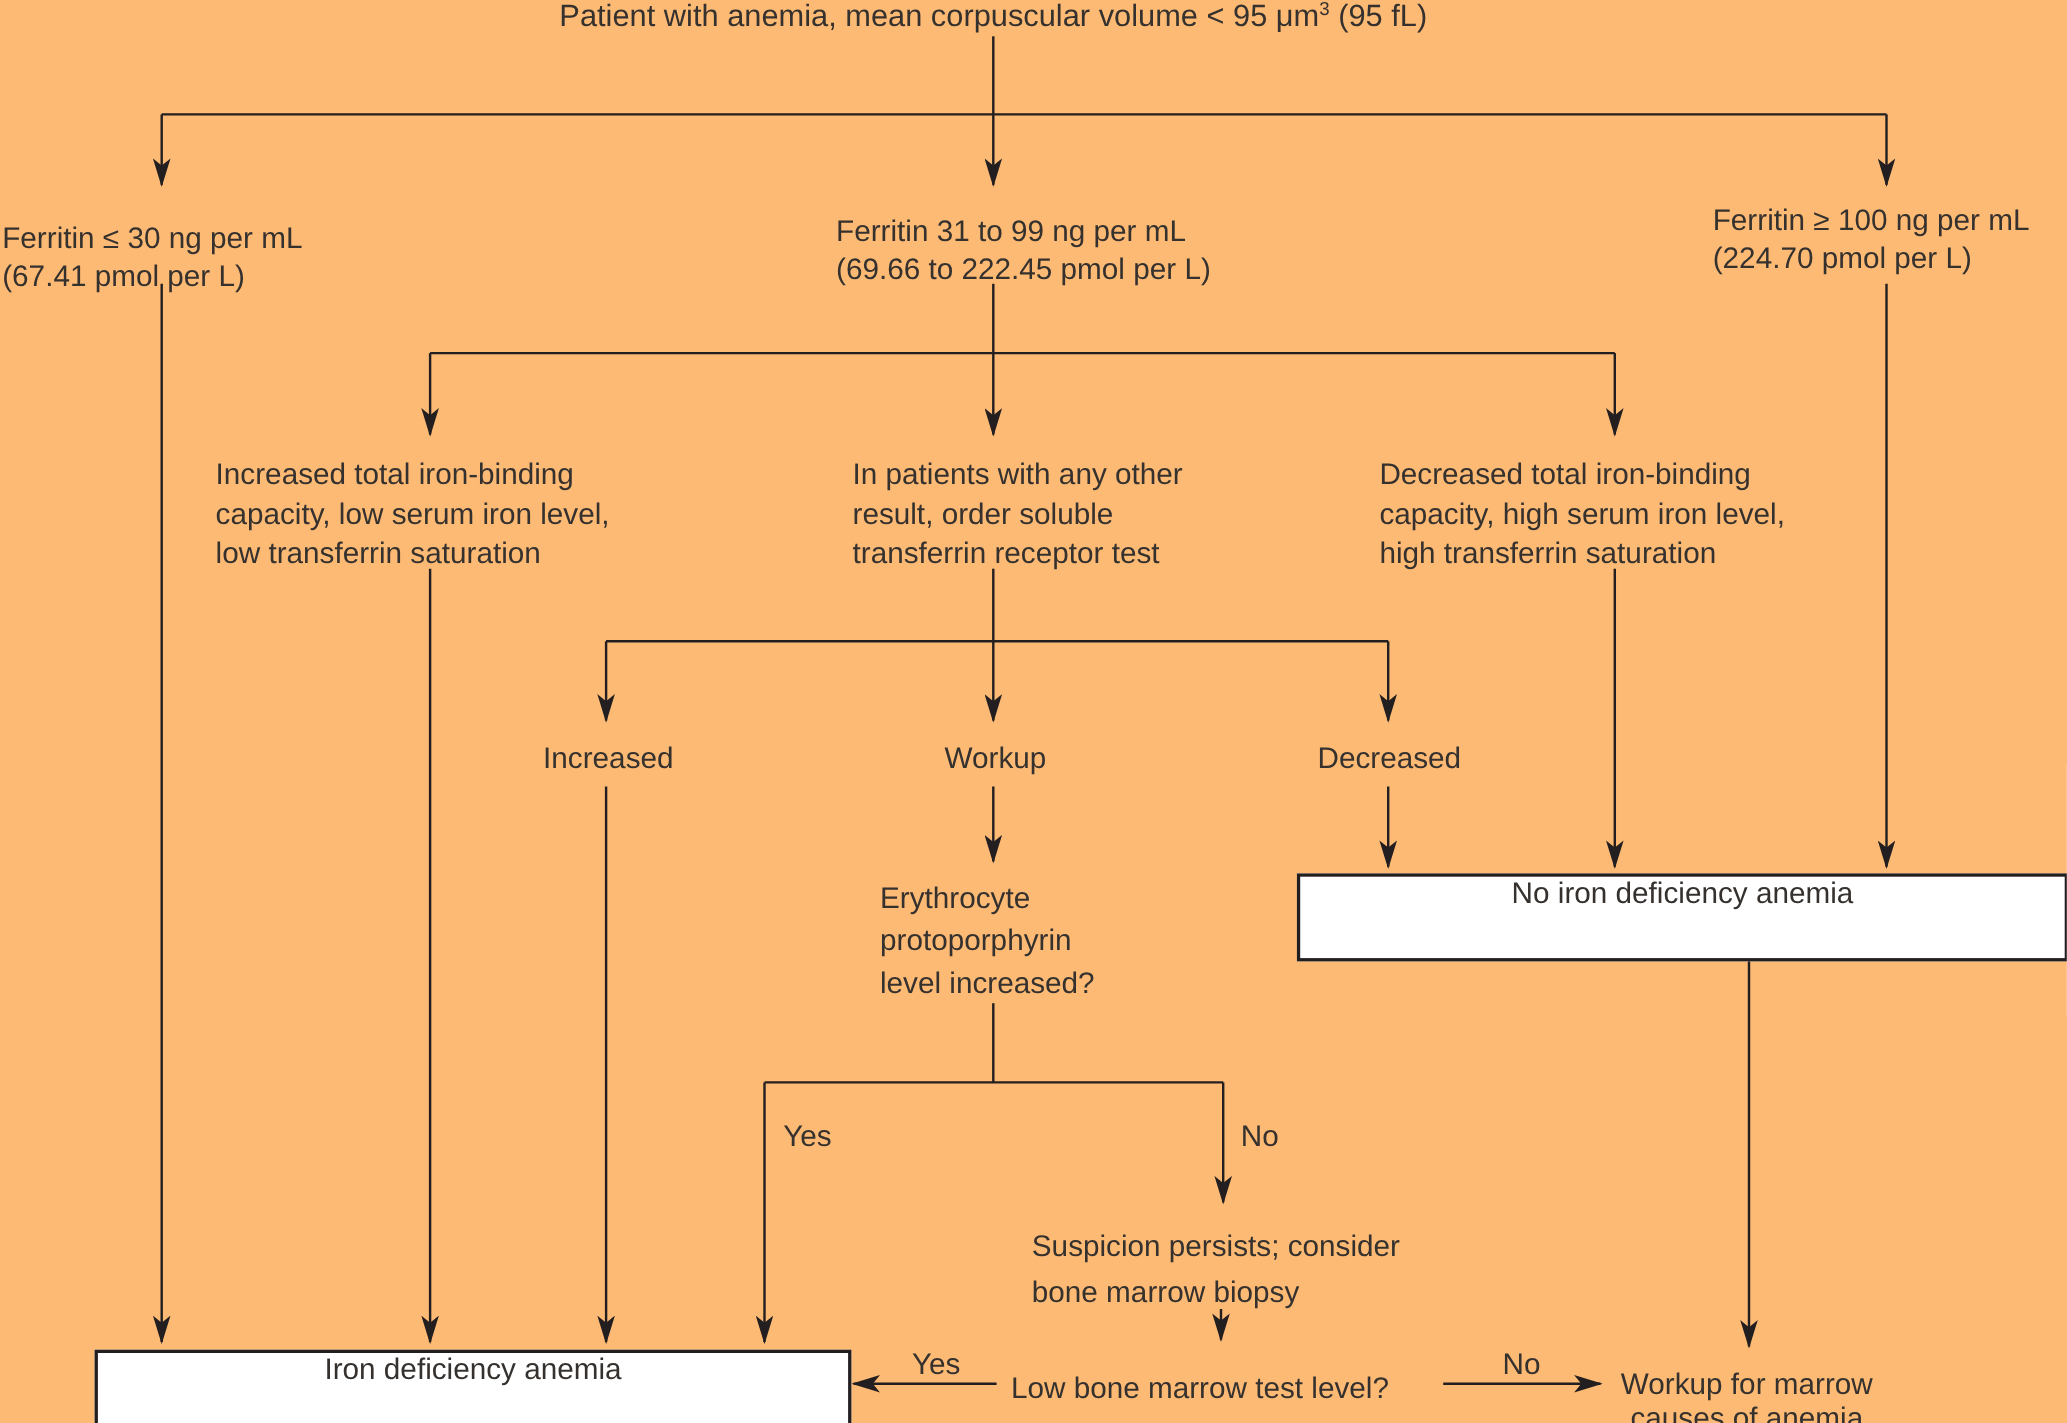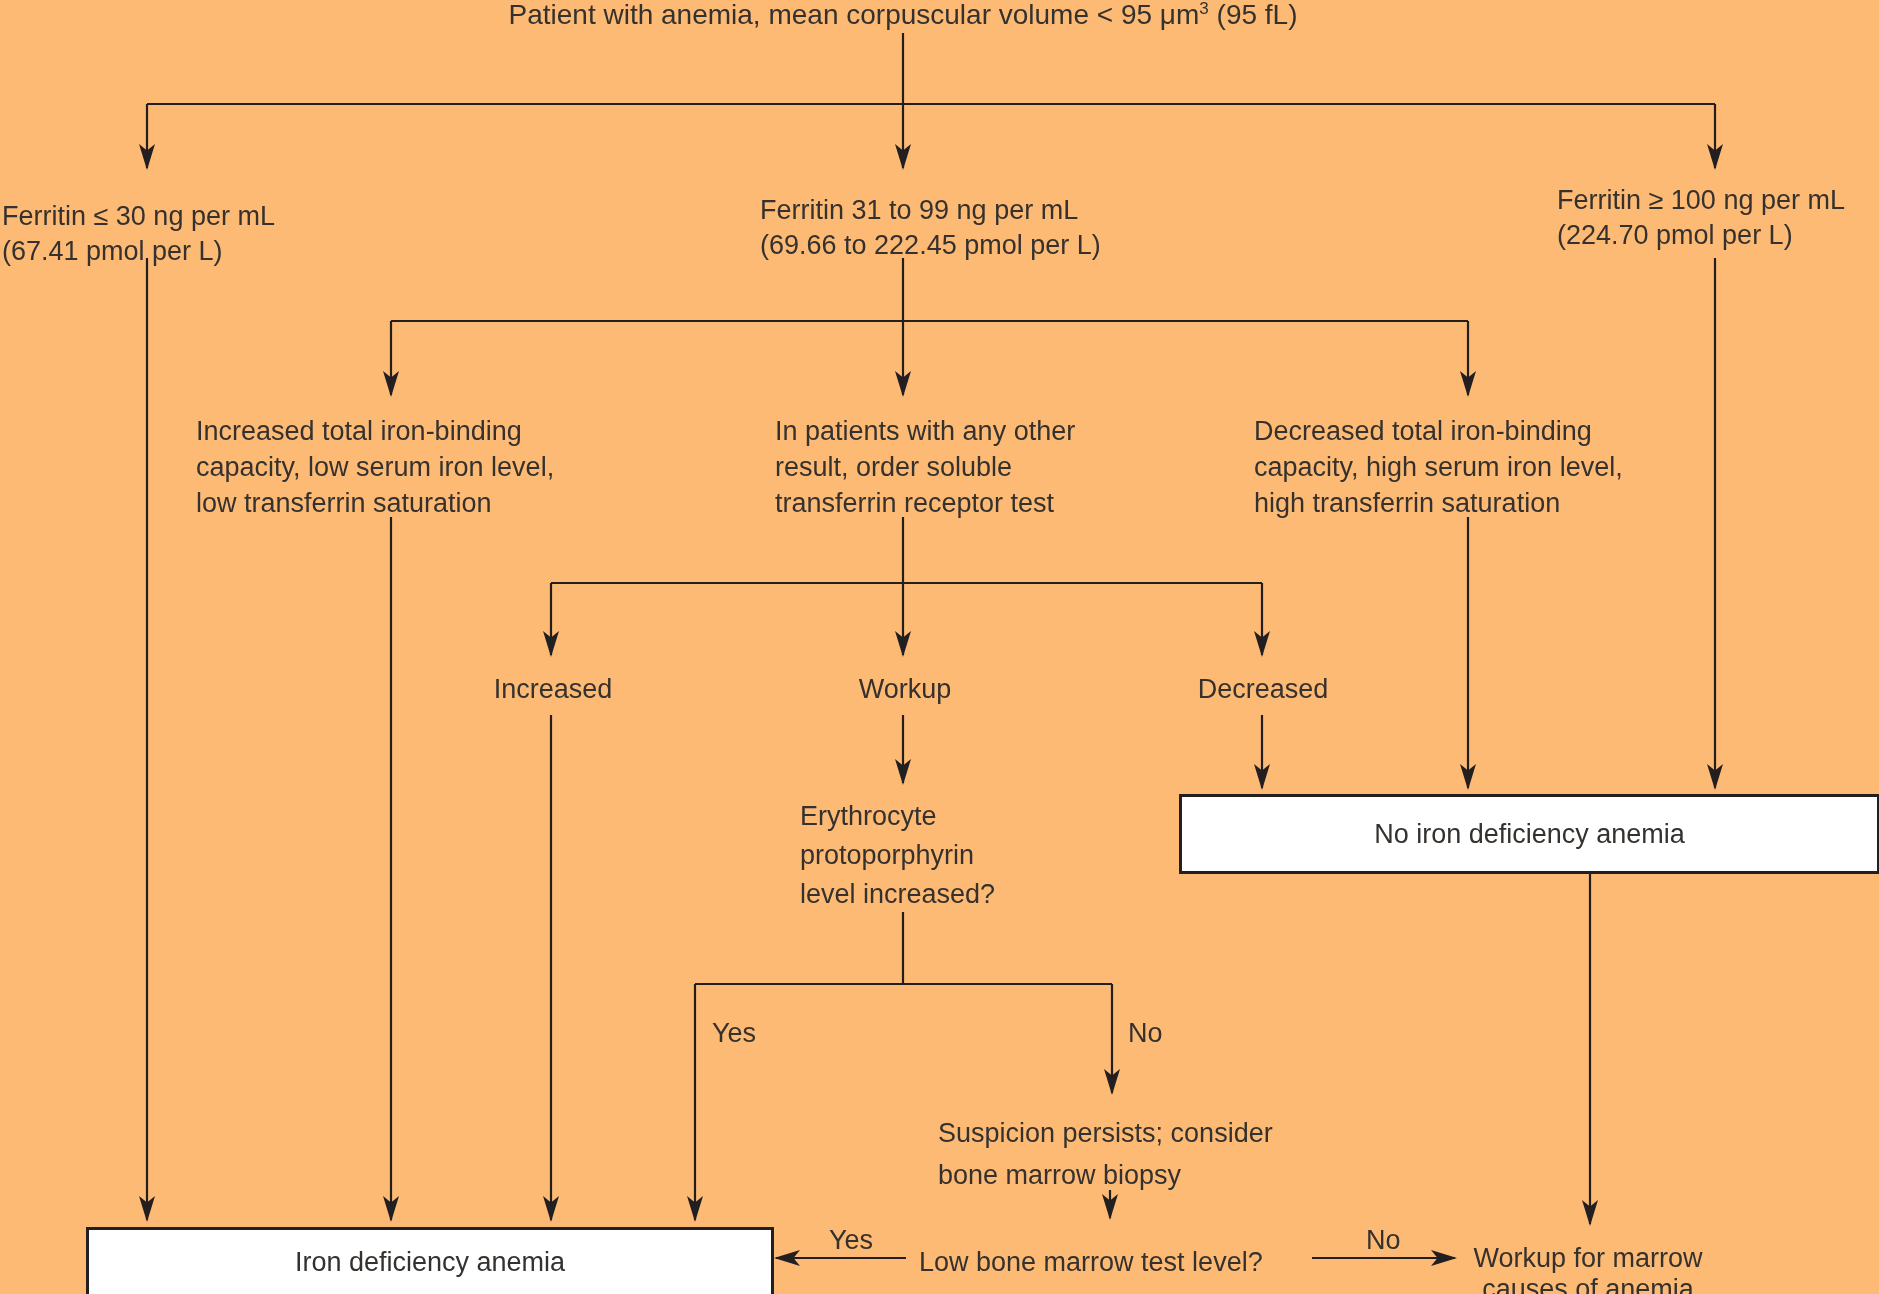--- a/index.html
+++ b/index.html
@@ -17,21 +17,21 @@
     font-size:27px;
     line-height:36px;
     white-space:nowrap;
     color:#35312e;
   }
   .center{transform:translateX(-50%);text-align:center;}
   .box{
     position:absolute;
     border:3px solid #231f20;
     background:#ffffff;
-    display:flex;align-items:center;justify-content:center;
+    display:flex;justify-content:center;
     font-size:27px;color:#35312e;
   }
   sup{font-size:17px;line-height:0;}
 </style>
 </head>
 <body>
 
 <div class="canvas">
 
   <svg class="connectors" viewBox="0 0 1879 1294" fill="none" stroke="#231f20" stroke-width="2.2">

